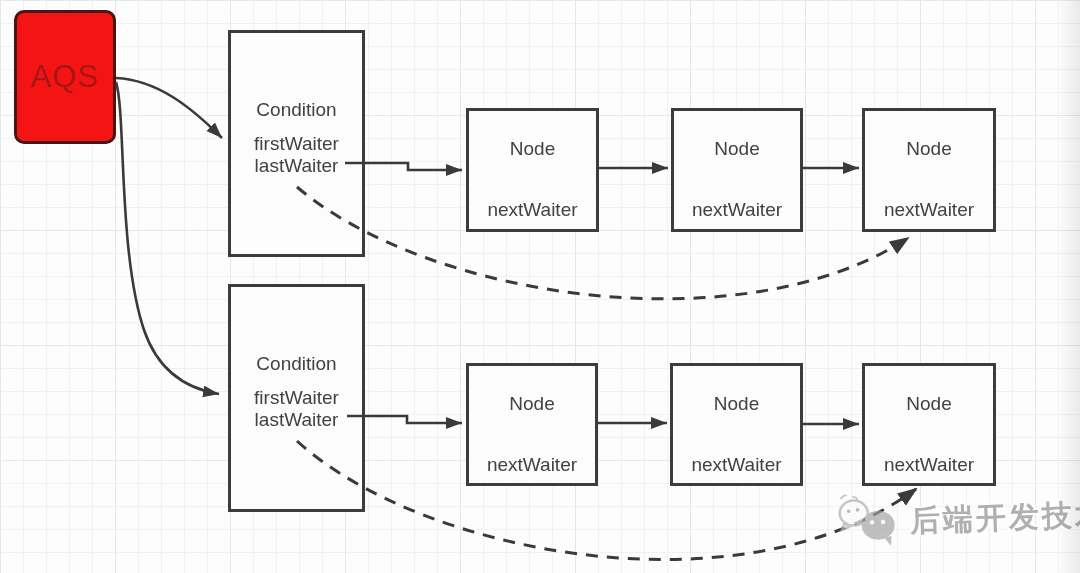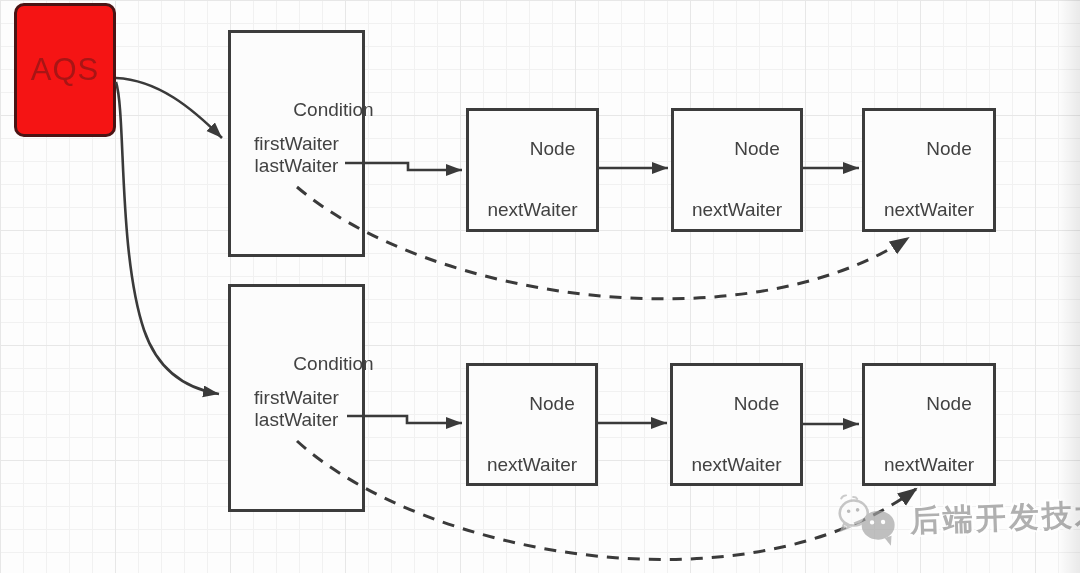--- a/index.html
+++ b/index.html
@@ -18,41 +18,41 @@
     background:linear-gradient(90deg,rgba(0,0,0,0),rgba(0,0,0,0.08));pointer-events:none;}
   .box{position:absolute;background:#fcfcfc;border:3px solid #3c3c3c;box-sizing:border-box;color:#424242;}
   .aqs{
     background:#f51414;border:3px solid #4a1414;border-radius:10px;
     display:flex;align-items:center;justify-content:center;
     color:#a81515;font-size:31px;letter-spacing:1px;font-weight:500;
   }
   .cond-title,.node-title,.cond-fields,.node-field{
     position:absolute;left:0;width:100%;text-align:center;font-size:19px;line-height:22px;
   }
-  .cond-title{top:66px;padding-left:37px;}
+  .cond-title{top:66px;}
   .cond-fields{top:100px;}
-  .node-title{top:27px;padding-left:20px;}
+  .node-title{top:27px;}
   .node-field{top:88px;}
   .arrows{position:absolute;left:0;top:0;pointer-events:none;}
   .watermark{
     position:absolute;left:832px;top:490px;display:flex;align-items:center;
     transform:rotate(-2deg);opacity:.85;
   }
   .wm-text{
     font-size:30px;font-weight:700;letter-spacing:3px;color:#a3a3a3;margin-left:6px;
     text-shadow:-2px -2px 0 #fff,2px -2px 0 #fff,-2px 2px 0 #fff,2px 2px 0 #fff,0 2px 0 #fff,0 -2px 0 #fff,2px 0 0 #fff,-2px 0 0 #fff;
     white-space:nowrap;
   }
 </style>
 </head>
 <body>
 
 <div class="canvas">
 
-  <div class="box aqs" style="left:14px;top:3px;width:102px;height:134px;">
+  <div class="box aqs" style="left:14px;top:10px;width:102px;height:134px;">
     <span>AQS</span>
   </div>
 
   <div class="box" style="left:228px;top:30px;width:137px;height:227px;">
     <div class="cond-title">Condition</div>
     <div class="cond-fields">
       <div>firstWaiter</div>
       <div>lastWaiter</div>
     </div>
   </div>

